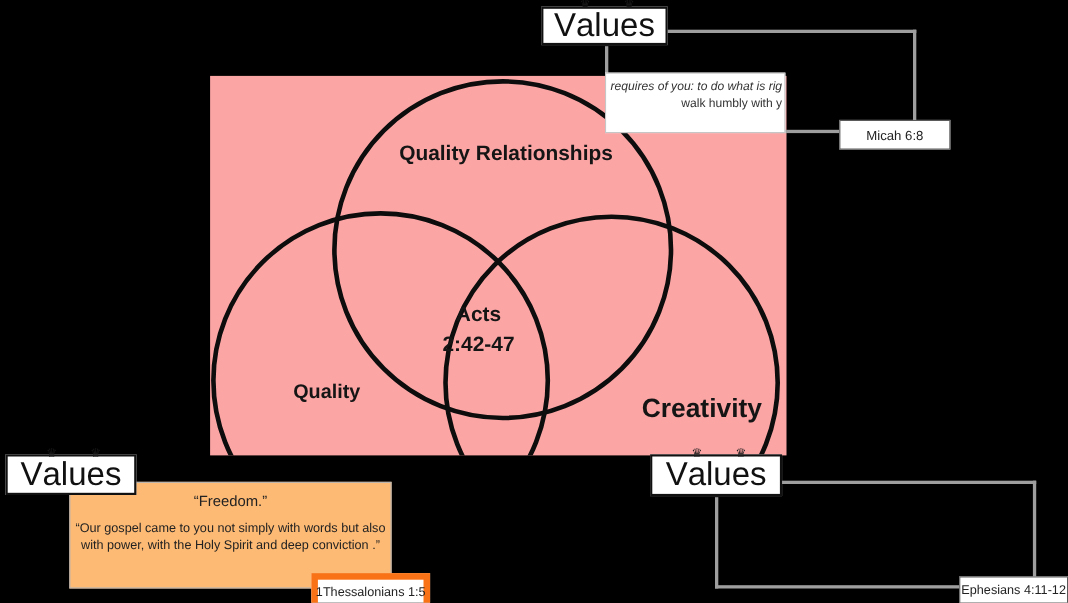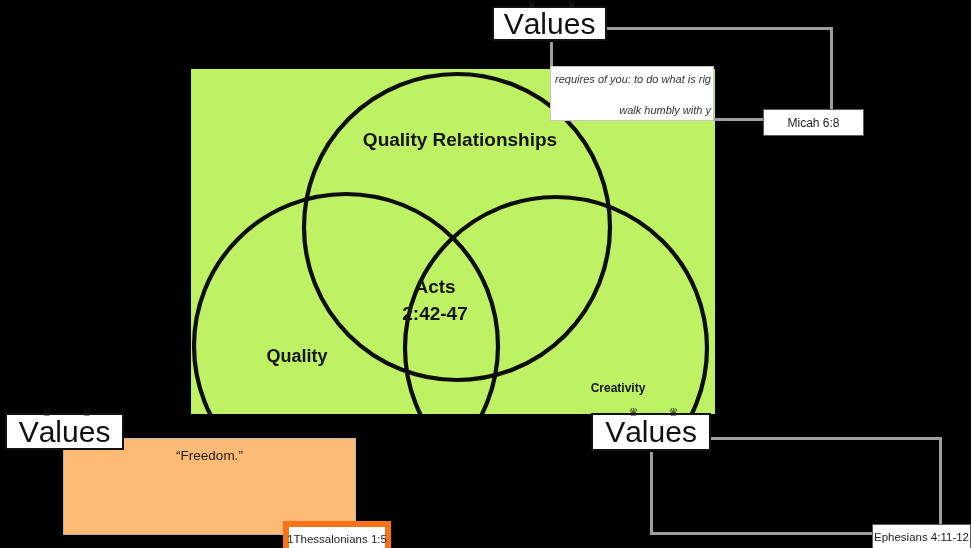--- a/index.html
+++ b/index.html
@@ -7,30 +7,30 @@
     width:971px;height:548px;position:relative;overflow:hidden;
     background:#000;
     font-family:"Liberation Sans", sans-serif;
     -webkit-font-smoothing:antialiased;
   }
   .abs{position:absolute;}
 
   
   .main-area{
     left:191px;top:69px;width:524px;height:345px;
-    background:#bef264;z-index:1;overflow:hidden;
+    background:#fca5a5;z-index:1;overflow:hidden;
   }
   .venn-svg{position:absolute;left:0;top:0;}
   .venn-label{
     position:absolute;transform:translateX(-50%);
     color:#151515;white-space:nowrap;text-align:center;
   }
   .lbl-top{left:269px;top:60px;font-size:19px;font-weight:600;}
   .lbl-left{left:106px;top:277px;font-size:18px;font-weight:600;}
-  .lbl-right{left:427px;top:289px;font-size:12px;font-weight:600;margin-top:23px;}
+  .lbl-right{left:447px;top:289px;font-size:24px;font-weight:600;}
   .lbl-center{left:244px;top:204px;font-size:19px;font-weight:700;line-height:27px;}
   .br-fragment{
     position:absolute;left:501px;top:396px;font-size:10.5px;color:#3a3a3a;
     white-space:nowrap;
   }
 
   
   .conn{background:#9e9e9e;z-index:2;}
 
   
@@ -48,21 +48,21 @@
     top:-10px;font-size:11px;line-height:1;color:#1a1a1a;
   }
 
   
   .top-quote{
     left:550px;top:66px;width:162px;height:53px;
     background:#fff;border:1px solid #c6c6c6;z-index:2;overflow:hidden;
   }
   .tq-line{position:absolute;right:2px;white-space:nowrap;font-size:11px;color:#333;}
   .tq-1{top:6px;font-style:italic;}
-  .tq-2{top:37px;font-style:italic;}
+  .tq-2{top:21px;}
 
   
   .ref-box{
     background:#fff;z-index:5;display:flex;align-items:center;justify-content:center;
     font-size:12px;color:#222;white-space:nowrap;
   }
   .ref-micah{left:763px;top:109px;width:99px;height:25px;border:1.5px solid #5a5a5a;}
   .ref-eph{left:872px;top:524px;width:97px;height:23px;border:1.5px solid #5a5a5a;font-size:11.5px;}
   .ref-thess{left:283px;top:521px;width:96px;height:23px;border:6px solid #f97316;z-index:6;font-size:11.5px;}
 
@@ -132,16 +132,20 @@
 
 <div class="abs ref-box ref-micah">
   <span>Micah 6:8</span>
 </div>
 <div class="abs ref-box ref-eph">
   <span>Ephesians 4:11-12</span>
 </div>
 
 <div class="abs freedom-quote">
   <div class="fq-title">“Freedom.”</div>
+  <div class="fq-body">
+    <div>“Our gospel came to you not simply with words but also</div>
+    <div>with power, with the Holy Spirit and deep conviction .”</div>
+  </div>
 </div>
 <div class="abs ref-box ref-thess">
   <span>1Thessalonians 1:5</span>
 </div>
 
 </body></html>

